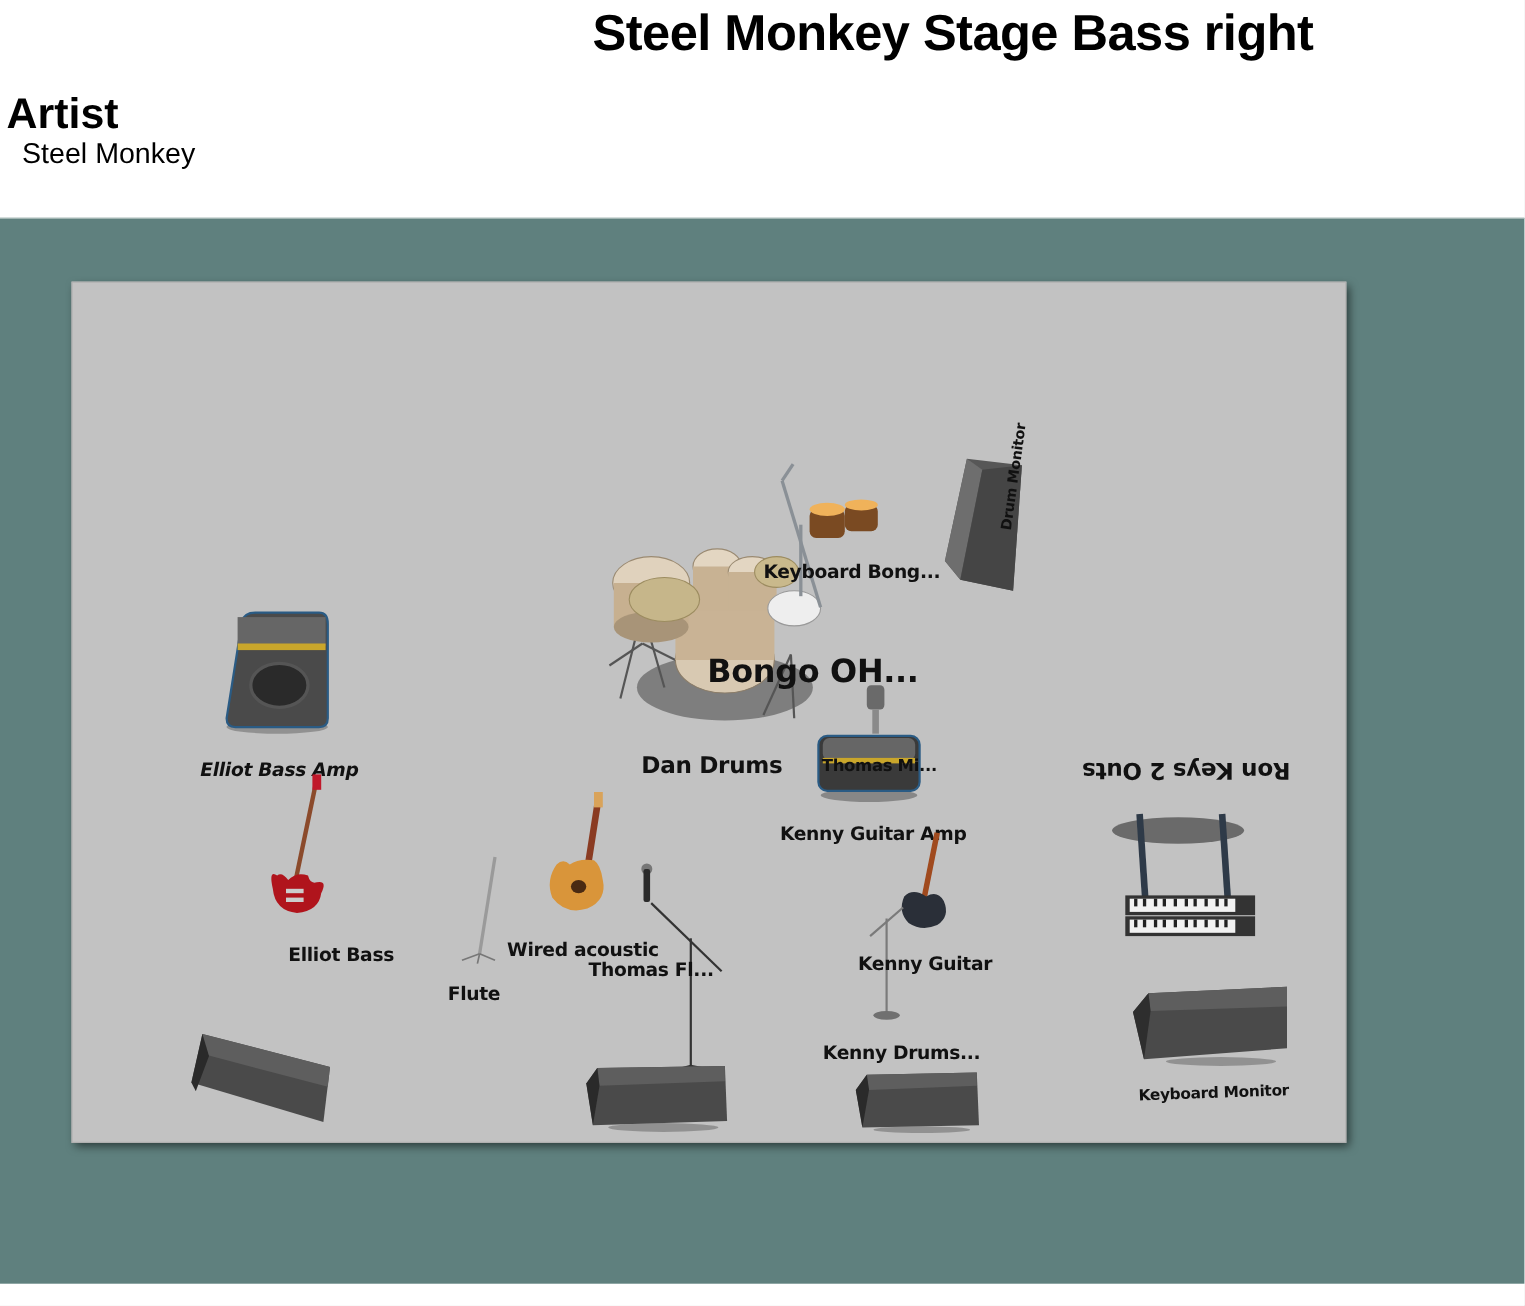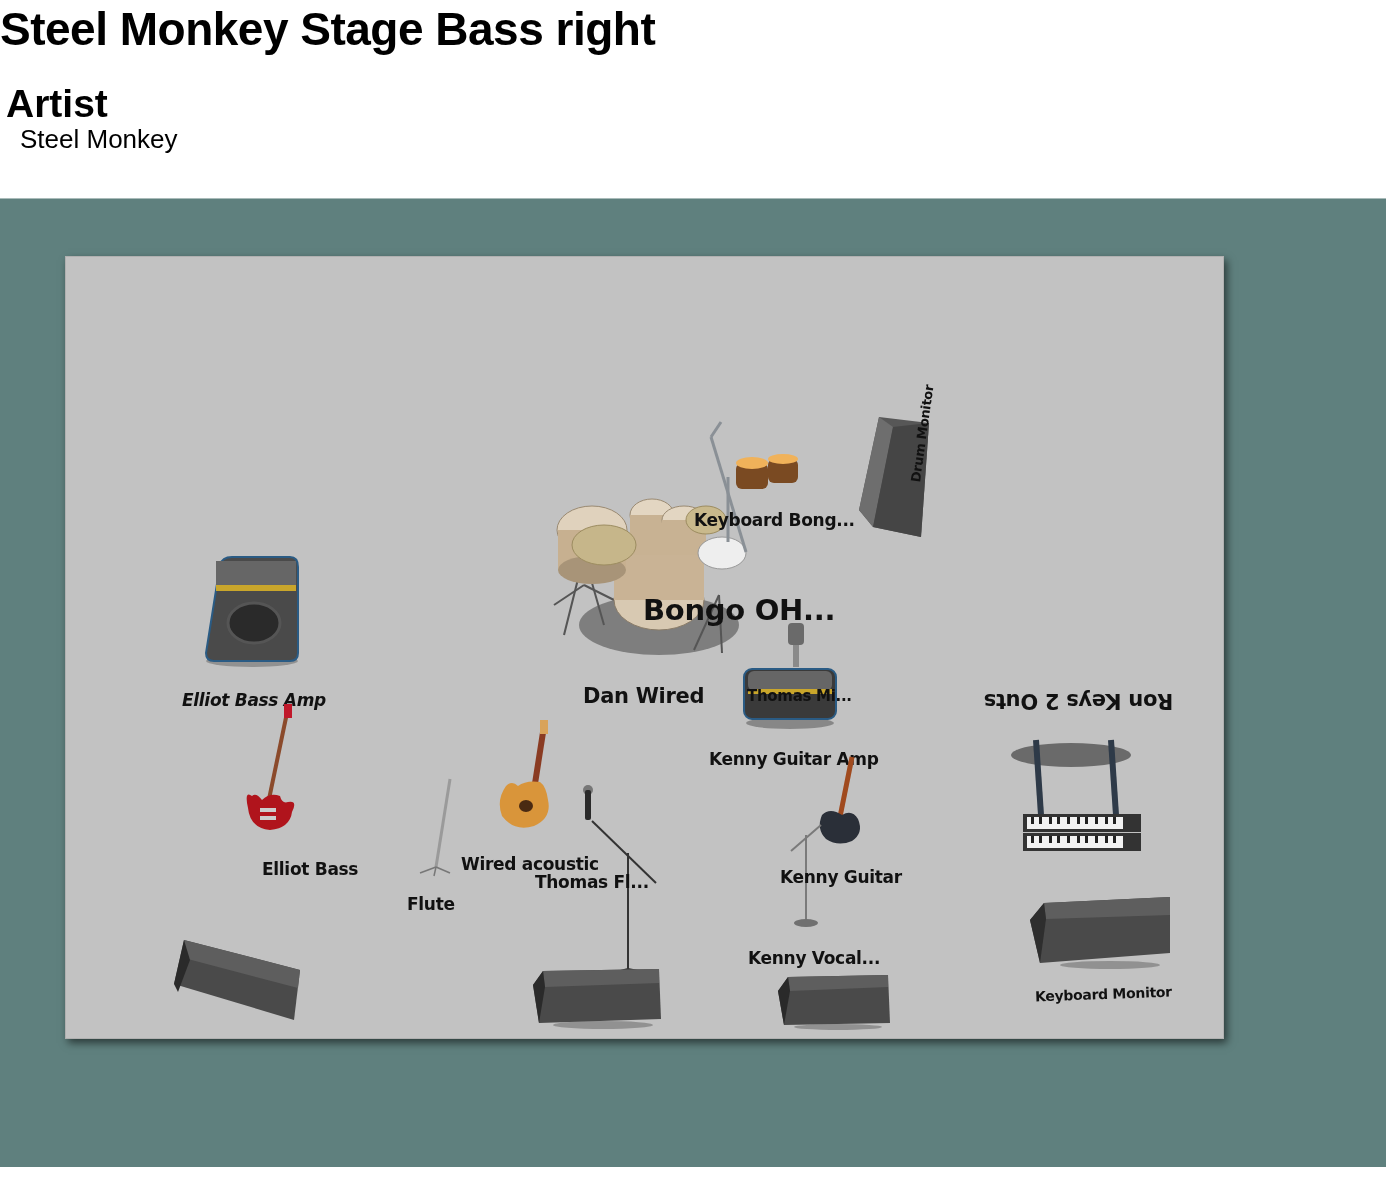--- a/index.html
+++ b/index.html
@@ -1,17 +1,17 @@
 <!DOCTYPE html>
 <html><head>
 <meta charset="utf-8">
 <style>
   html, body { margin:0; padding:0; background:#ffffff; }
   body { width:1386px; height:1187px; position:relative; overflow:hidden; font-family:"Liberation Sans", sans-serif; color:#000; }
-  .page-title { position:absolute; top:2px; left:0; width:1194px; text-align:left; font-family:"Liberation Sans", sans-serif; font-weight:bold; font-size:46px; letter-spacing:-0.5px; margin:0; }
+  .page-title { position:absolute; top:2px; left:0; width:1194px; text-align:right; font-family:"Liberation Sans", sans-serif; font-weight:bold; font-size:46px; letter-spacing:-0.5px; margin:0; }
   .artist-label { position:absolute; top:82px; left:6px; font-weight:bold; font-size:39px; margin:0; }
   .artist-value { position:absolute; top:124px; left:20px; font-size:26px; }
   .canvas { position:absolute; top:198px; left:0; width:1386px; height:968px; background:#5f807e; border-top:1px solid #a9bbb9; }
   .plot { position:absolute; left:65px; top:57px; width:1157px; height:781px; background:#c2c2c2; box-shadow: 3px 4px 8px rgba(0,0,0,0.55); border:1px solid #b0b0b0; }
   .plot-title { position:absolute; left:78px; top:103px; font-size:36px; color:#1c1c1c; font-family:"Liberation Sans", sans-serif; letter-spacing:-0.2px; }
   .lbl { position:absolute; font-weight:bold; font-size:17px; color:#111; white-space:nowrap; font-family:"DejaVu Sans", sans-serif; letter-spacing:-0.3px; }
   .item { position:absolute; }
   svg { display:block; overflow:visible; }
 </style>
 </head>
@@ -99,21 +99,21 @@
       <svg width="60" height="130" viewBox="0 0 60 130">
         <line x1="46" y1="4" x2="26" y2="100" stroke="#8b4a2b" stroke-width="4"></line>
         <rect x="42" y="0" width="8" height="14" fill="#c0182a"></rect>
         <path d="M10 92 Q2 86 6 104 Q8 124 28 126 Q48 124 50 108 Q56 96 46 98 Q40 100 38 92 Q28 88 20 96 Q14 88 10 92 Z" fill="#b0141c"></path>
         <rect x="18" y="104" width="16" height="4" fill="#ccc"></rect>
         <rect x="18" y="112" width="16" height="4" fill="#ccc"></rect>
       </svg>
     </div>
     <div class="lbl" style="left:160px; top:602px;margin-left:36px;">Elliot Bass</div>
 
-    <div class="lbl" style="left:517px; top:427px; font-size:21px;">Dan Wired</div>
+    <div class="lbl" style="left:517px; top:427px; font-size:21px;">Dan Drums</div>
 
     <div class="item" style="left:720px; top:366px;">
       <svg width="20" height="44" viewBox="0 0 20 44">
         <rect x="2" y="0" width="16" height="22" rx="4" fill="#6a6a6a"></rect>
         <rect x="7" y="22" width="6" height="22" fill="#8a8a8a"></rect>
       </svg>
     </div>
     <div class="item" style="left:674px; top:410px;">
       <svg width="100" height="60" viewBox="0 0 100 60">
         <ellipse cx="50" cy="56" rx="44" ry="6" fill="rgba(0,0,0,0.3)"></ellipse>
@@ -133,21 +133,21 @@
     </div>
 
     <div class="item" style="left:725px; top:568px;">
       <svg width="50" height="110" viewBox="0 0 50 110">
         <line x1="15" y1="10" x2="15" y2="96" stroke="#7a7a7a" stroke-width="2"></line>
         <line x1="0" y1="26" x2="30" y2="0" stroke="#7a7a7a" stroke-width="2"></line>
         <ellipse cx="15" cy="98" rx="12" ry="4" fill="#707070"></ellipse>
       </svg>
     </div>
     <div class="lbl" style="left:714px; top:610px;">Kenny Guitar</div>
-    <div class="lbl" style="left:682px; top:691px;">Kenny Vocal...</div>
+    <div class="lbl" style="left:682px; top:691px;">Kenny Drums...</div>
 
     <div class="lbl" style="left:918px; top:432px; font-size:21px; transform:rotate(180deg);">Ron Keys 2 Outs</div>
     <div class="item" style="left:955px; top:480px;">
       <svg width="125" height="120" viewBox="0 0 125 120">
         <ellipse cx="50" cy="18" rx="60" ry="12" fill="rgba(0,0,0,0.45)"></ellipse>
         <line x1="15" y1="3" x2="20" y2="78" stroke="#2e3a48" stroke-width="6"></line>
         <line x1="90" y1="3" x2="95" y2="78" stroke="#2e3a48" stroke-width="6"></line>
         <rect x="2" y="77" width="118" height="18" fill="#333"></rect>
         <rect x="6" y="80" width="96" height="12" fill="#f2f2f2"></rect>
         <rect x="2" y="96" width="118" height="18" fill="#333"></rect>

